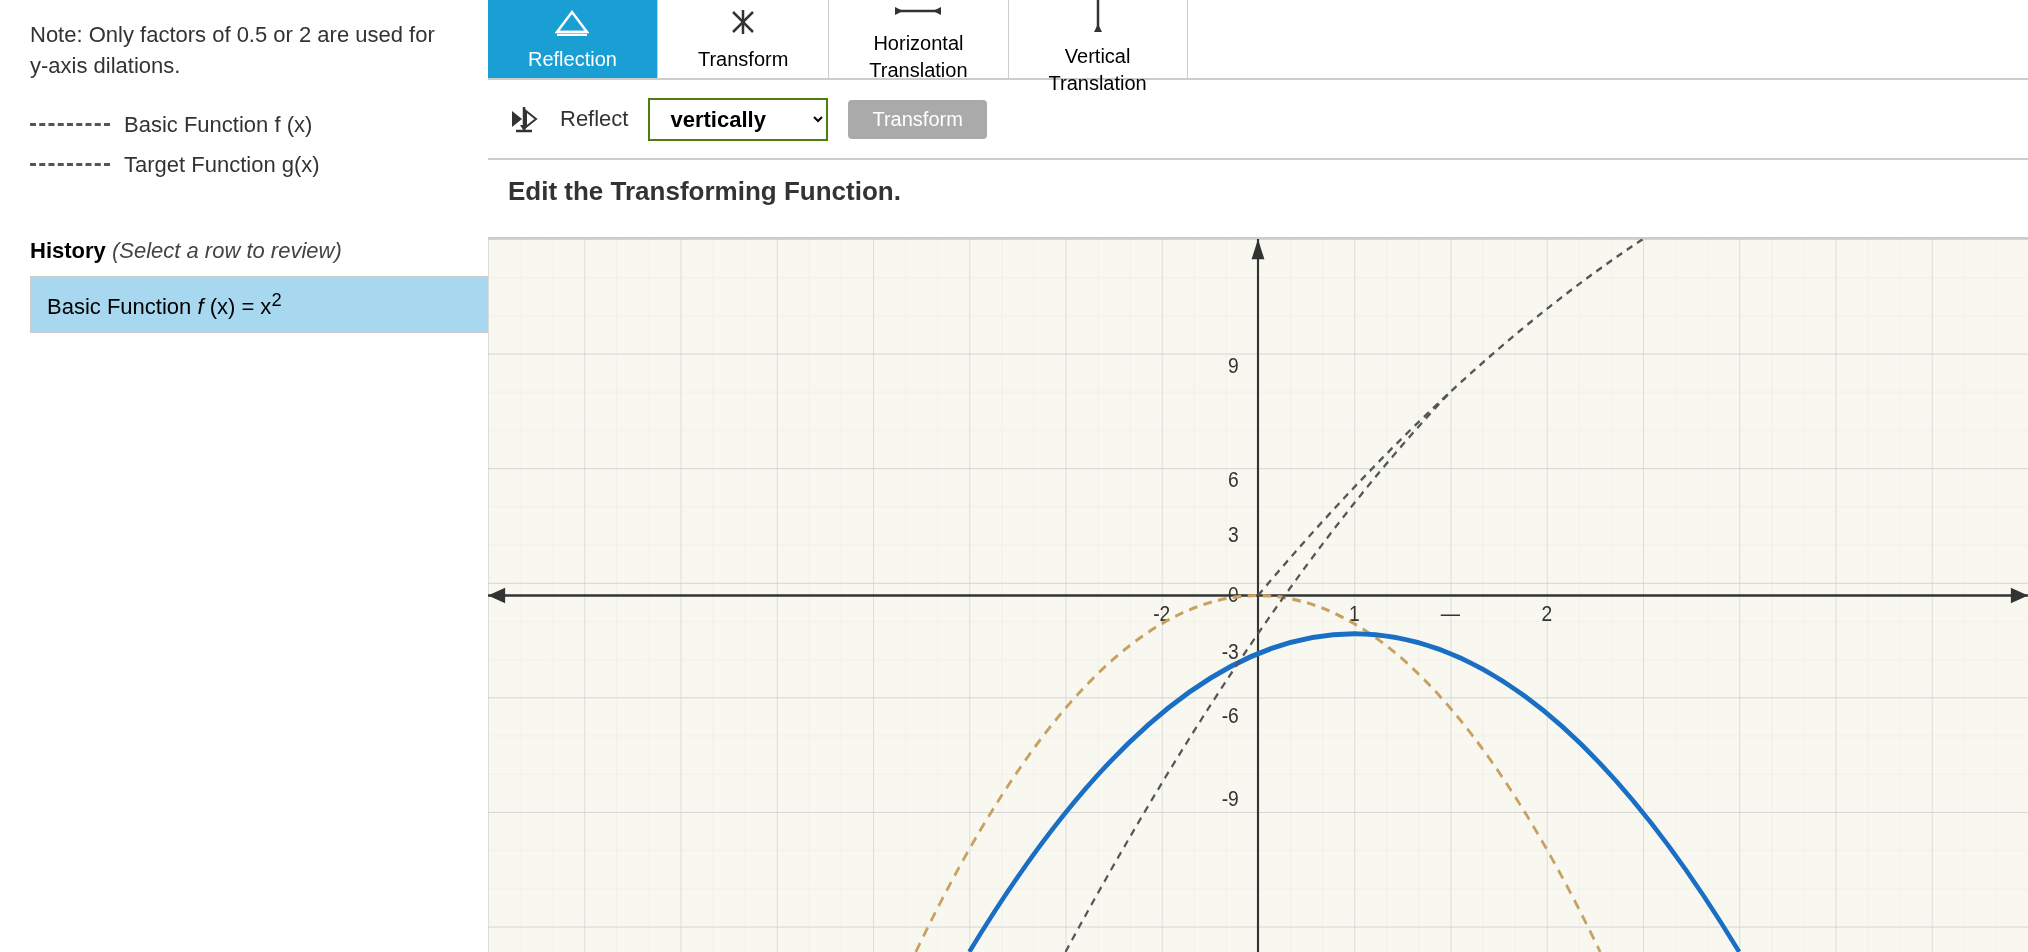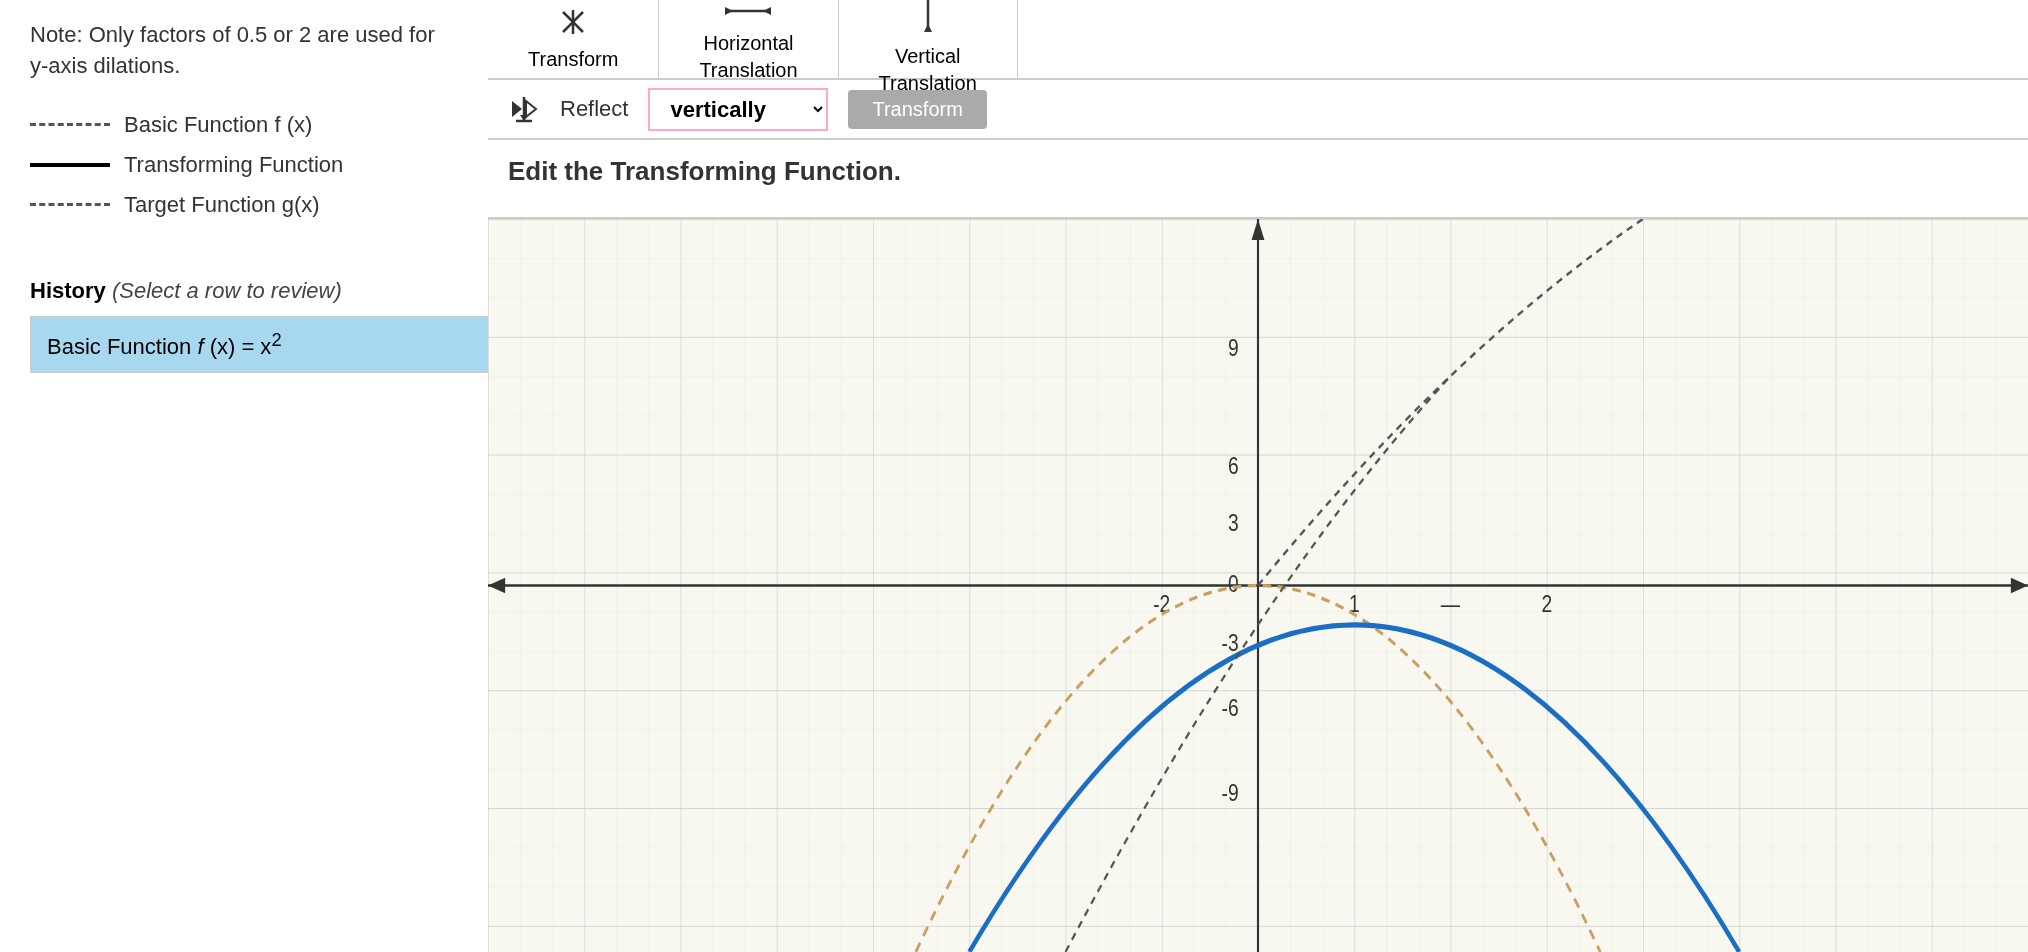--- a/index.html
+++ b/index.html
@@ -124,37 +124,37 @@
       font-size: 26px;
     }
 
     
     .reflect-row {
       display: flex;
       align-items: center;
       padding: 16px 20px;
       border-bottom: 2px solid #ccc;
       gap: 20px;
-      height: 60px;
+      height: 80px;
     }
 
     .reflect-icon {
       display: flex;
       align-items: center;
       gap: 4px;
       font-size: 22px;
     }
 
     .reflect-label {
       font-size: 22px;
       color: #333;
     }
 
     .reflect-dropdown {
-      border: 2px solid #f9a8d4;
+      border: 2px solid #4d7c0f;
       padding: 6px 16px;
       font-size: 22px;
       font-weight: bold;
       background: white;
       cursor: pointer;
       min-width: 160px;
     }
 
     .transform-btn {
       background: #aaa;
@@ -244,43 +244,50 @@
 
   <div class="left-panel">
     <div class="note-text">Note: Only factors of 0.5 or 2 are used for y-axis dilations.</div>
 
     <div class="legend">
       <div class="legend-item">
         <div class="legend-line-dashed"></div>
         <span>Basic Function f (x)</span>
       </div>
       <div class="legend-item">
-        <div class="legend-line-solid"></div>
-        <span>Transforming Function</span>
-      </div>
-      <div class="legend-item">
         <div class="legend-line-dashed-target"></div>
         <span>Target Function g(x)</span>
       </div>
     </div>
 
     <div class="history-section">
       <div class="history-title">
         <strong>History</strong>
         <em>(Select a row to review)</em>
       </div>
       <div class="history-row">
         <span>Basic Function <em>f</em> (x) = x<sup>2</sup></span>
       </div>
     </div>
   </div>
 
   <div class="right-panel">
 
     <div class="toolbar">
+      <div class="toolbar-btn active">
+        <div class="icon-area">
+          
+          <svg width="40" height="30" viewBox="0 0 40 30">
+            <polygon points="5,25 20,5 35,25" fill="none" stroke="white" stroke-width="2.5"></polygon>
+            <line x1="5" y1="25" x2="35" y2="25" stroke="white" stroke-width="2.5"></line>
+            <line x1="5" y1="28" x2="35" y2="28" stroke="white" stroke-width="2"></line>
+          </svg>
+        </div>
+        <span>Reflection</span>
+      </div>
 
       <div class="toolbar-btn">
         <div class="icon-area">
           <svg width="40" height="30" viewBox="0 0 40 30">
             <polyline points="10,5 20,15 30,5" fill="none" stroke="#333" stroke-width="2.5"></polyline>
             <line x1="20" y1="3" x2="20" y2="27" stroke="#333" stroke-width="2.5"></line>
             <polyline points="10,25 20,15 30,25" fill="none" stroke="#333" stroke-width="2.5"></polyline>
           </svg>
         </div>
         <span>Transform</span>

